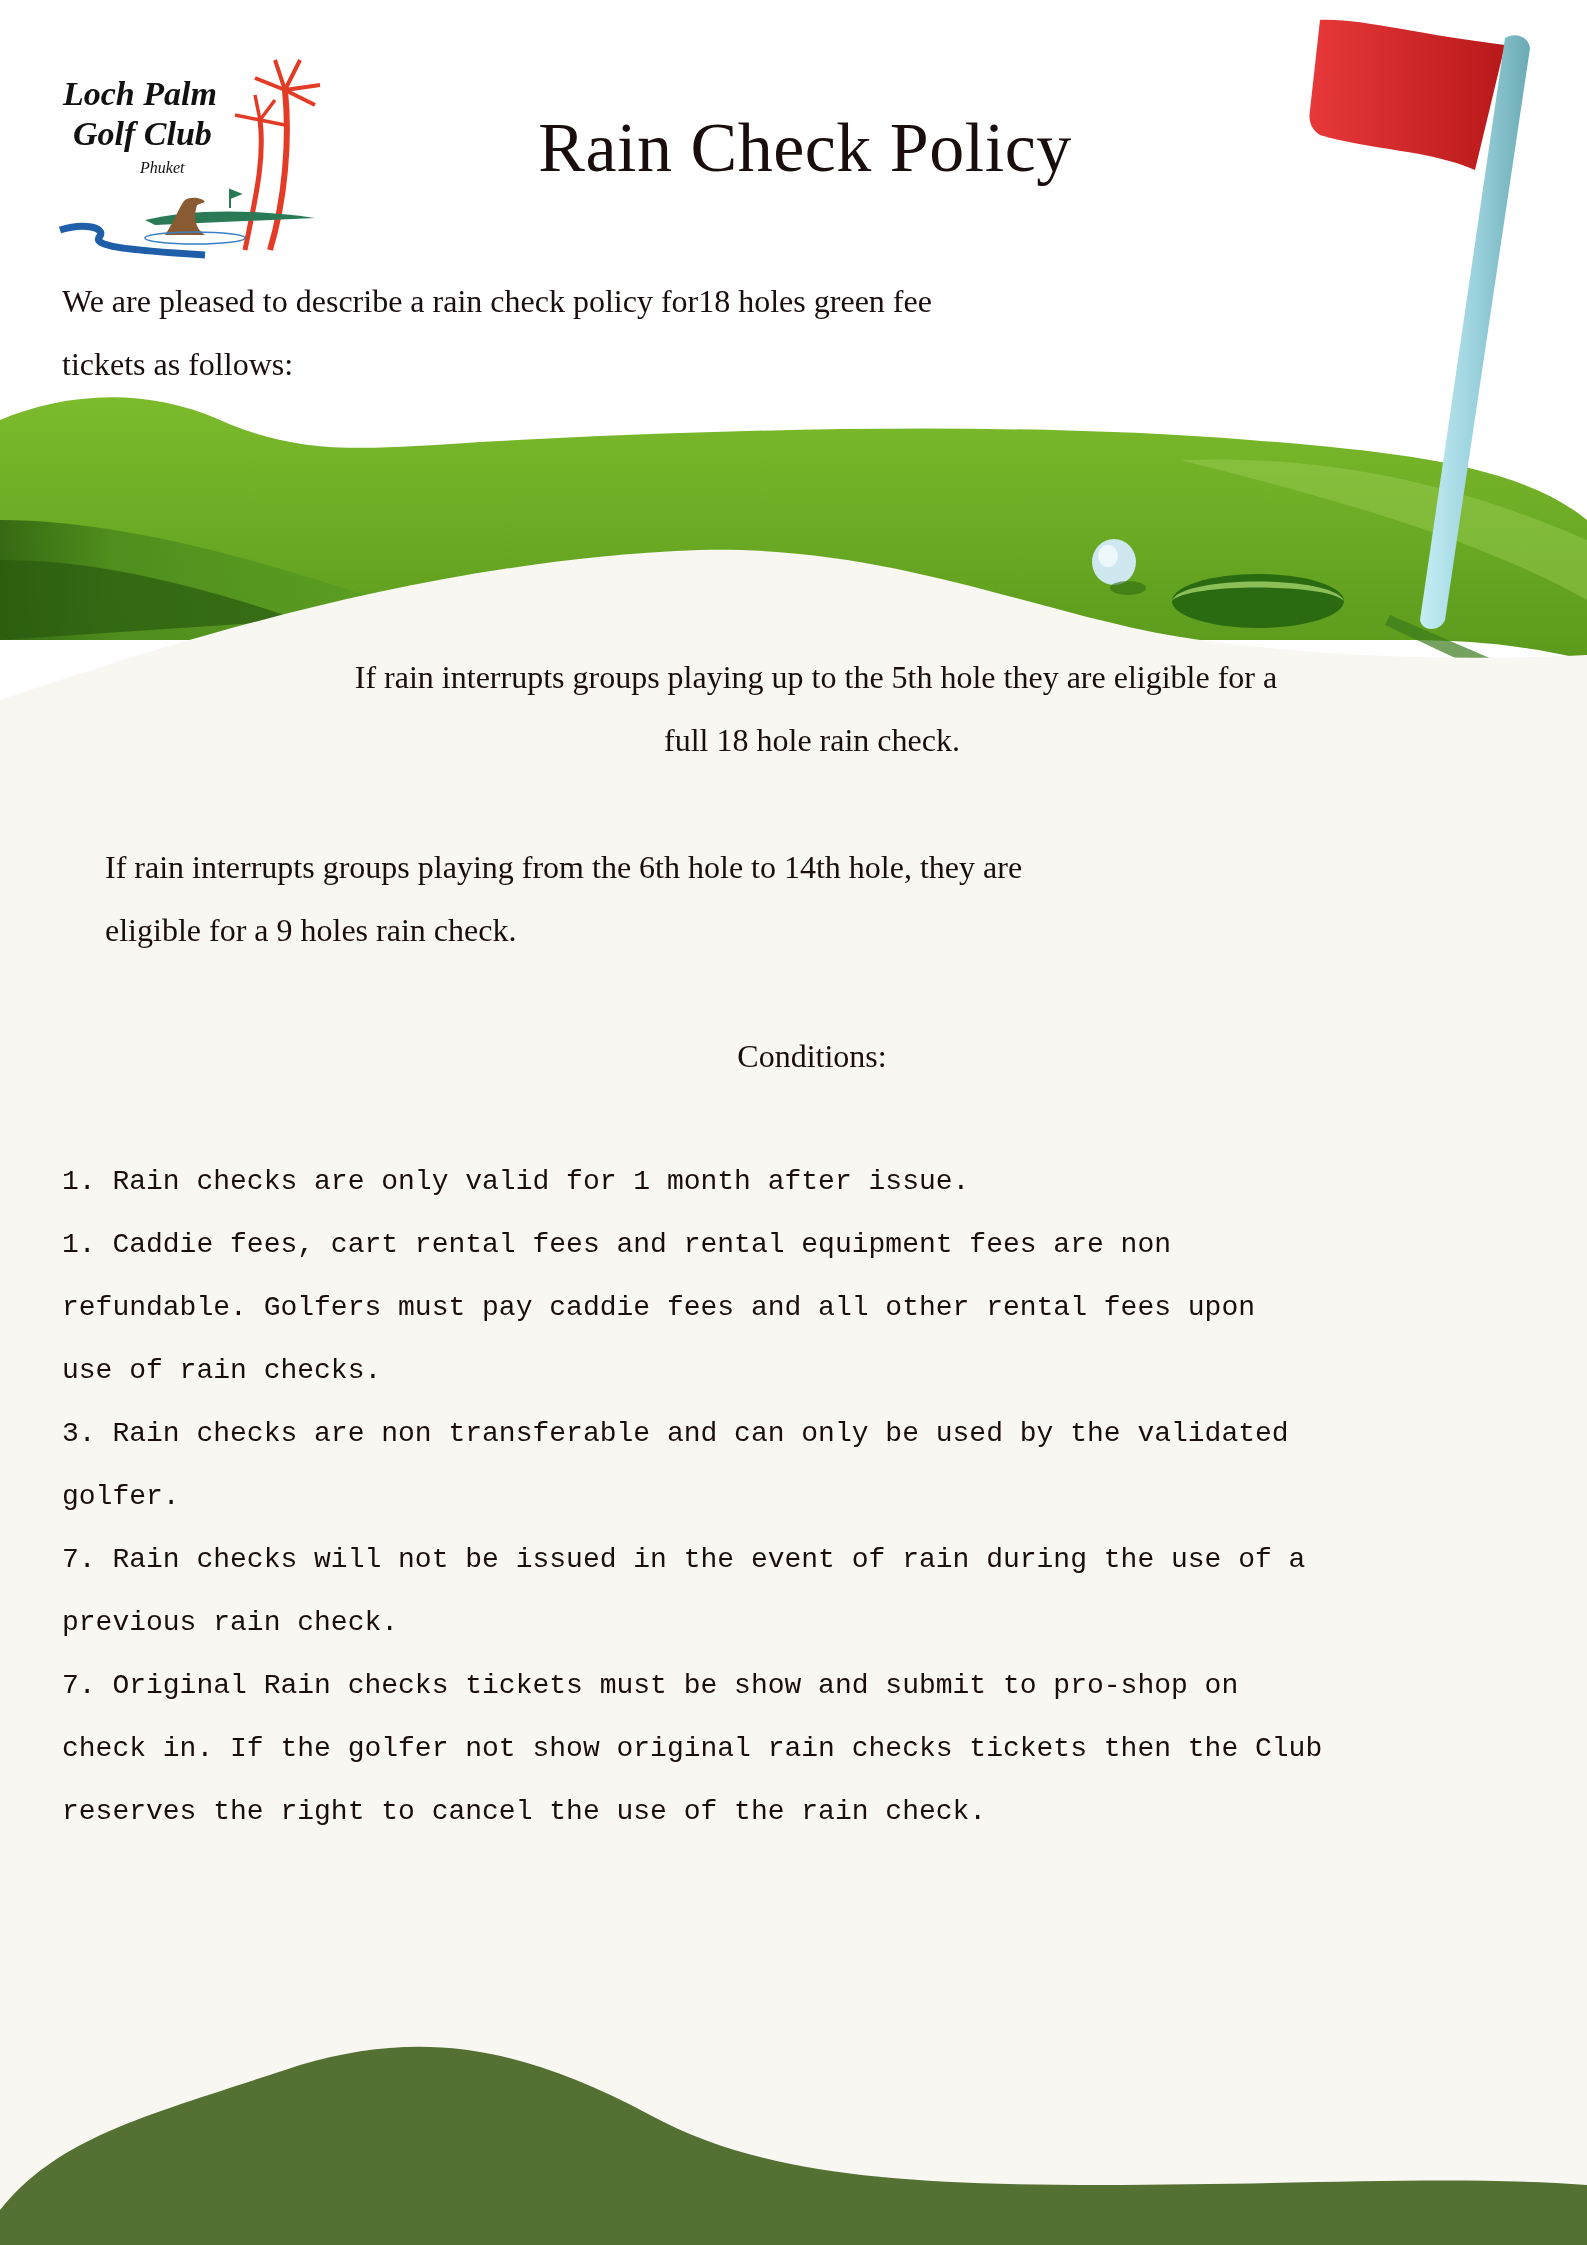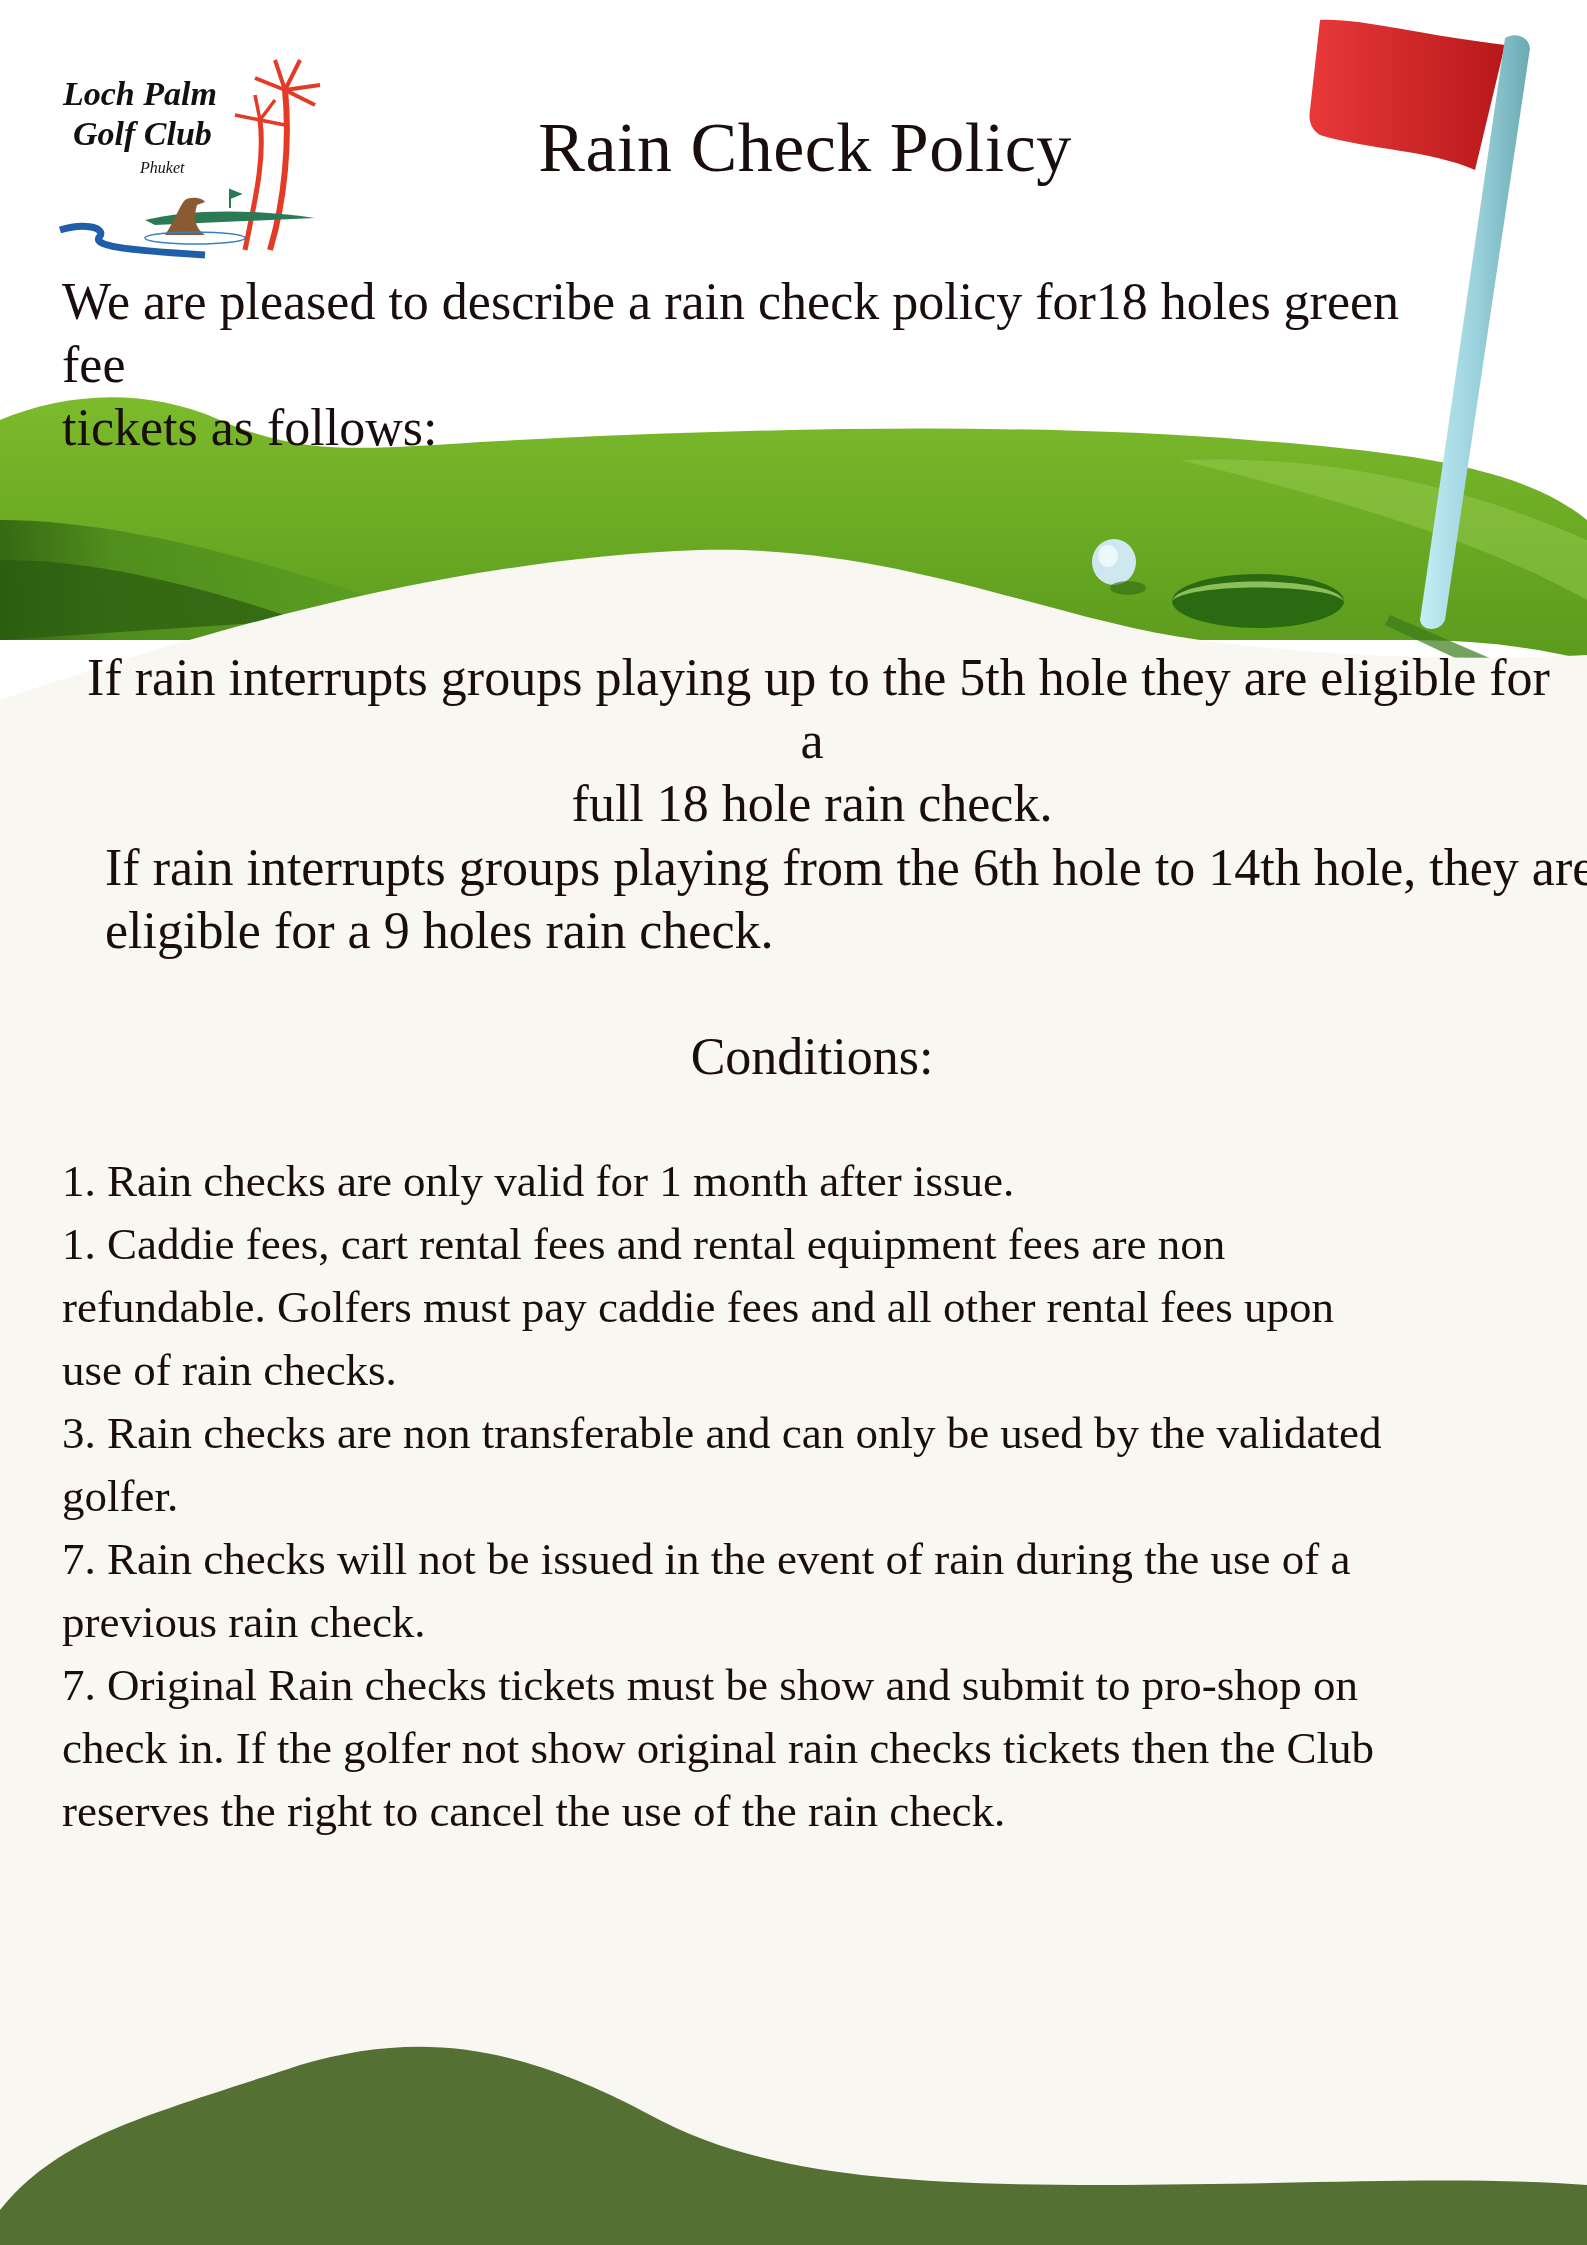--- a/index.html
+++ b/index.html
@@ -14,32 +14,32 @@
   .bottom-svg { position: absolute; left: 0; top: 2040px; width: 1587px; height: 205px; }
   .logo { position: absolute; left: 55px; top: 50px; width: 285px; height: 215px; }
   .flag { position: absolute; left: 1300px; top: 10px; width: 240px; height: 620px; }
   .title {
     position: absolute; left: 0; top: 108px; width: 1610px; text-align: center;
     font-size: 70px; font-weight: normal; margin: 0; letter-spacing: 0.5px;
     font-family: "Liberation Serif", "DejaVu Serif", serif;
   }
   .text {
     position: absolute; left: 62px; width: 1500px;
-    font-size: 52px; line-height: 63px; margin: 0;
+    font-size: 32px; line-height: 63px; margin: 0;
     font-family: "Liberation Serif", "DejaVu Serif", serif;
     white-space: pre-wrap;
   }
   .intro { top: 270px; width: 1380px; }
   .para1 { top: 646px; text-align: center; }
   .para2 { top: 836px; margin-left: 43px; }
   .conditions { top: 1025px; text-align: center; }
   .cond-list { position: absolute; left: 62px; top: 1150px; width: 1500px; margin: 0; padding: 0; list-style: none; }
   .cond-list li {
-    font-size: 45px; line-height: 63px;
-    font-family: Liberation Serif, serif;
+    font-size: 28px; line-height: 63px;
+    font-family: Liberation Mono, monospace;
   }
 </style>
 </head>
 <body>
 
 <div class="top-bg"></div>
 
 <svg class="hero-svg" viewBox="0 0 1587 720" preserveAspectRatio="none">
   <defs>
     <linearGradient id="g1" x1="0" y1="0" x2="0" y2="1">

